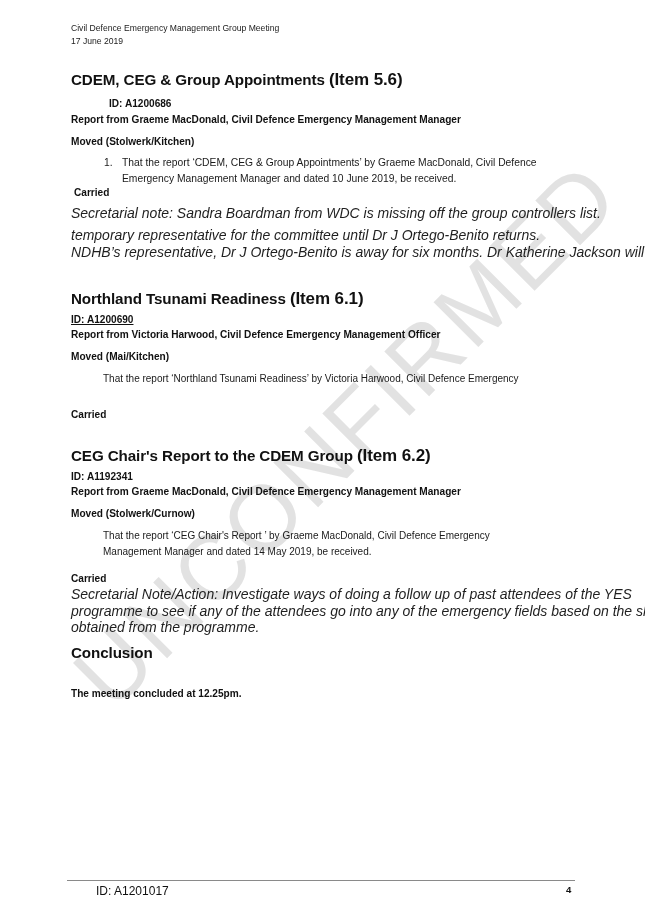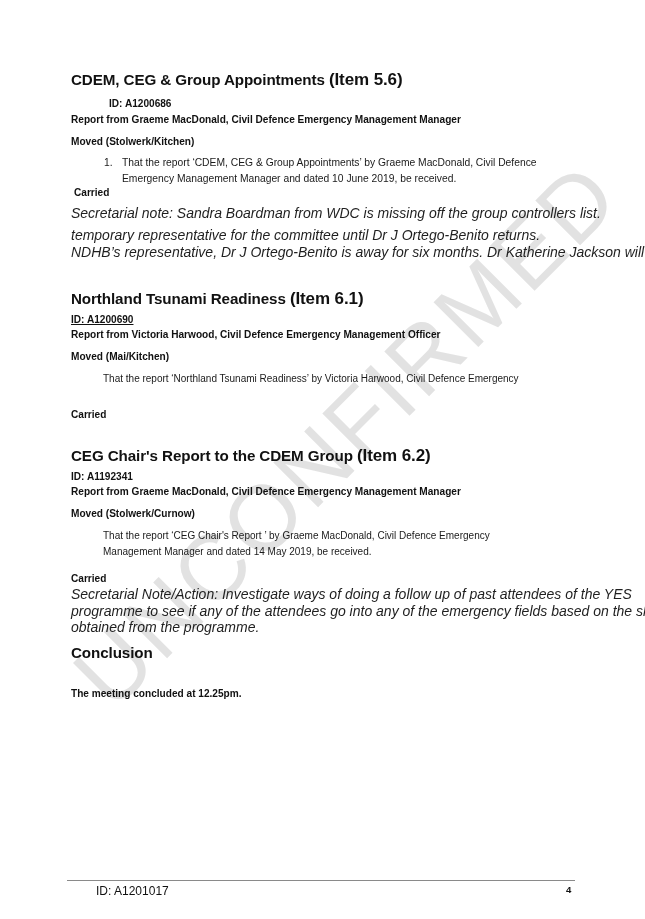--- a/index.html
+++ b/index.html
@@ -39,20 +39,24 @@
   .footer-id { position: absolute; left: 68px; top: 884px; font-size: 12px; color: #111; padding-left: 28px; }
   .footer-page { position: absolute; left: 566px; top: 884px; font-size: 9.6px; font-weight: bold; color: #111; }
 </style>
 </head>
 <body>
 
 <div class="page">
 
   <div class="watermark">UNCONFIRMED</div>
 
+  <div class="running-header">
+    <div>Civil Defence Emergency Management Group Meeting</div>
+    <div>17 June 2019</div>
+  </div>
 
   <div class="abs h2" style="top:70px;">
     <span>CDEM, CEG &amp; Group Appointments</span>
     <span class="item">(Item 5.6)</span>
   </div>
   <div class="abs meta-bold" style="top:98px;padding-left:38px;">ID: A1200686</div>
   <div class="abs meta-bold" style="top:114px;">Report from Graeme MacDonald, Civil Defence Emergency Management Manager</div>
   <div class="abs meta-bold" style="top:136px;">Moved (Stolwerk/Kitchen)</div>
   <div class="list-num" style="top:157px;">1.</div>
   <div class="indent-text" style="top:155px;">

